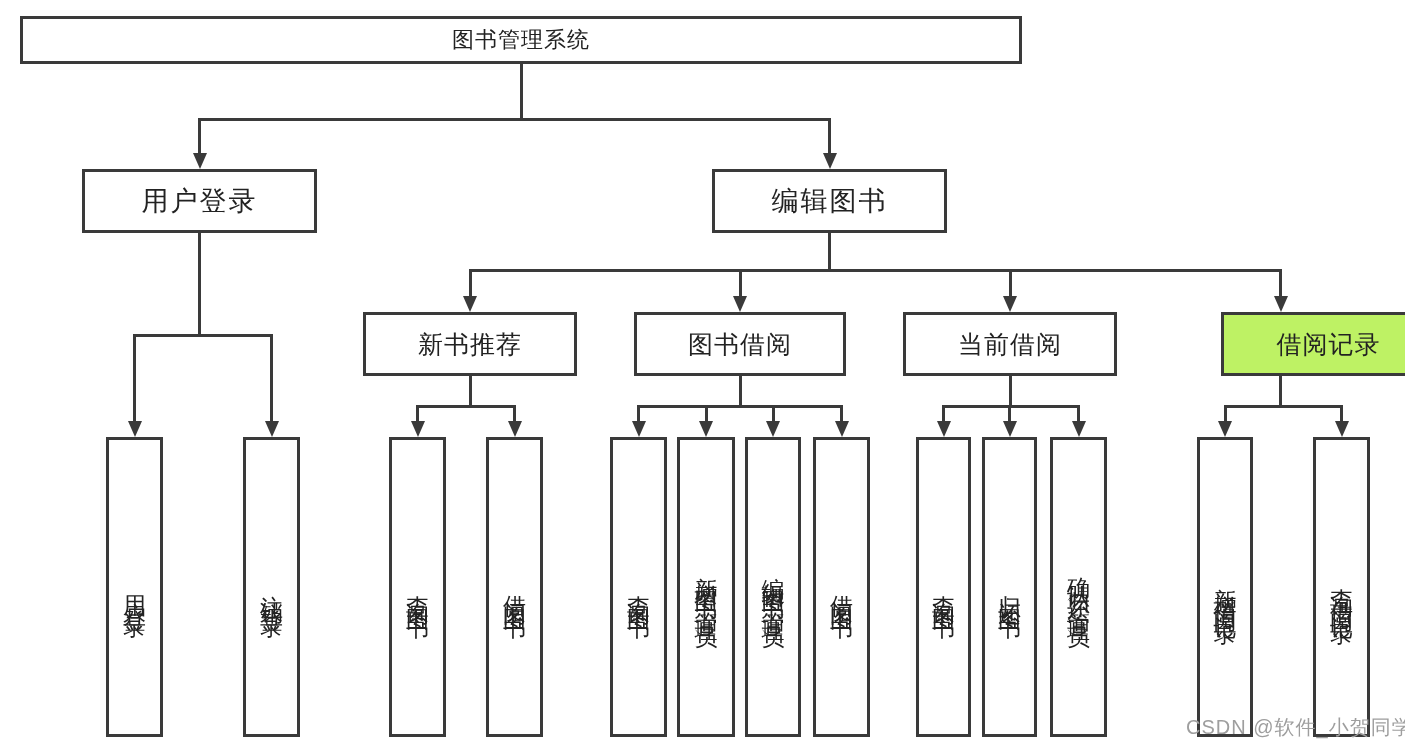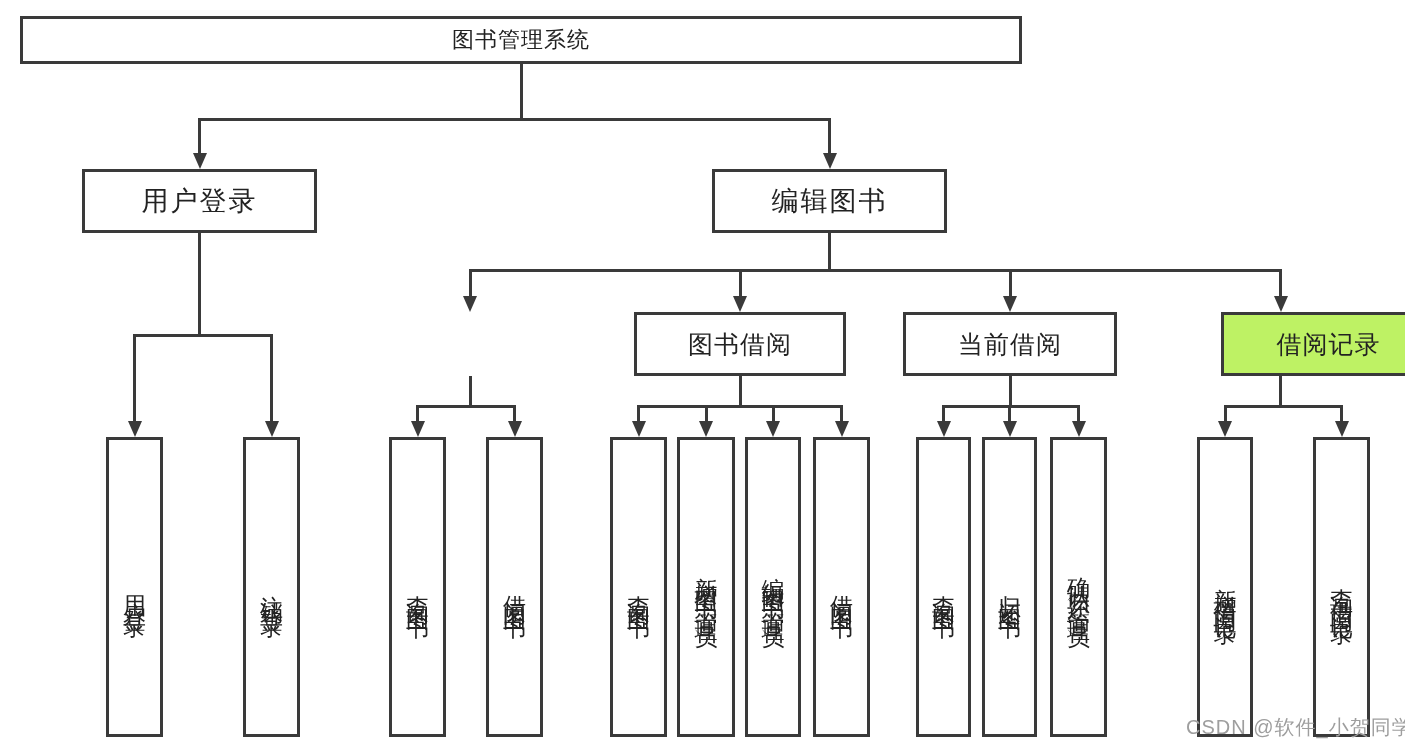--- a/index.html
+++ b/index.html
@@ -59,20 +59,21 @@
   }
 </style>
 </head>
 <body>
 
 <div id="stage" style="background: rgb(255, 255, 255);">
   <div class="watermark" style="color: rgb(158, 158, 158);">CSDN @软件_小贺同学</div>
 <div class="node root" style="left: 20px; top: 16px; width: 1002px; height: 48px; border-color: rgb(58, 58, 58); background: rgb(255, 255, 255); color: rgb(34, 34, 34);">图书管理系统</div>
     <div class="node branch" style="left: 82px; top: 169px; width: 235px; height: 64px; border-color: rgb(58, 58, 58); background: rgb(255, 255, 255); color: rgb(34, 34, 34);">用户登录</div>
     <div class="node branch" style="left: 712px; top: 169px; width: 235px; height: 64px; border-color: rgb(58, 58, 58); background: rgb(255, 255, 255); color: rgb(34, 34, 34);">编辑图书</div>
+    <div class="node section" style="left: 363px; top: 312px; width: 214px; height: 64px; border-color: rgb(58, 58, 58); background: rgb(255, 255, 255); color: rgb(34, 34, 34);">新书推荐</div>
     <div class="node section" style="left: 634px; top: 312px; width: 212px; height: 64px; border-color: rgb(58, 58, 58); background: rgb(255, 255, 255); color: rgb(34, 34, 34);">图书借阅</div>
     <div class="node section" style="left: 903px; top: 312px; width: 214px; height: 64px; border-color: rgb(58, 58, 58); background: rgb(255, 255, 255); color: rgb(34, 34, 34);">当前借阅</div>
     <div class="node section" style="left: 1221px; top: 312px; width: 215px; height: 64px; border-color: rgb(58, 58, 58); background: #bef264; color: rgb(34, 34, 34);">借阅记录</div>
     <div class="node leaf" style="left: 106px; top: 437px; width: 57px; height: 300px; border-color: rgb(58, 58, 58); background: rgb(255, 255, 255); color: rgb(34, 34, 34);">用户登录</div>
     <div class="node leaf" style="left: 243px; top: 437px; width: 57px; height: 300px; border-color: rgb(58, 58, 58); background: rgb(255, 255, 255); color: rgb(34, 34, 34);">注销登录</div>
     <div class="node leaf" style="left: 389px; top: 437px; width: 57px; height: 300px; border-color: rgb(58, 58, 58); background: rgb(255, 255, 255); color: rgb(34, 34, 34);">查询图书</div>
     <div class="node leaf" style="left: 486px; top: 437px; width: 57px; height: 300px; border-color: rgb(58, 58, 58); background: rgb(255, 255, 255); color: rgb(34, 34, 34);">借阅图书</div>
     <div class="node leaf" style="left: 610px; top: 437px; width: 57px; height: 300px; border-color: rgb(58, 58, 58); background: rgb(255, 255, 255); color: rgb(34, 34, 34);">查询图书</div>
     <div class="node leaf" style="left: 677px; top: 437px; width: 58px; height: 300px; border-color: rgb(58, 58, 58); background: rgb(255, 255, 255); color: rgb(34, 34, 34);">新增图书（管理员）</div>
     <div class="node leaf" style="left: 745px; top: 437px; width: 56px; height: 300px; border-color: rgb(58, 58, 58); background: rgb(255, 255, 255); color: rgb(34, 34, 34);">编辑图书（管理员）</div>

